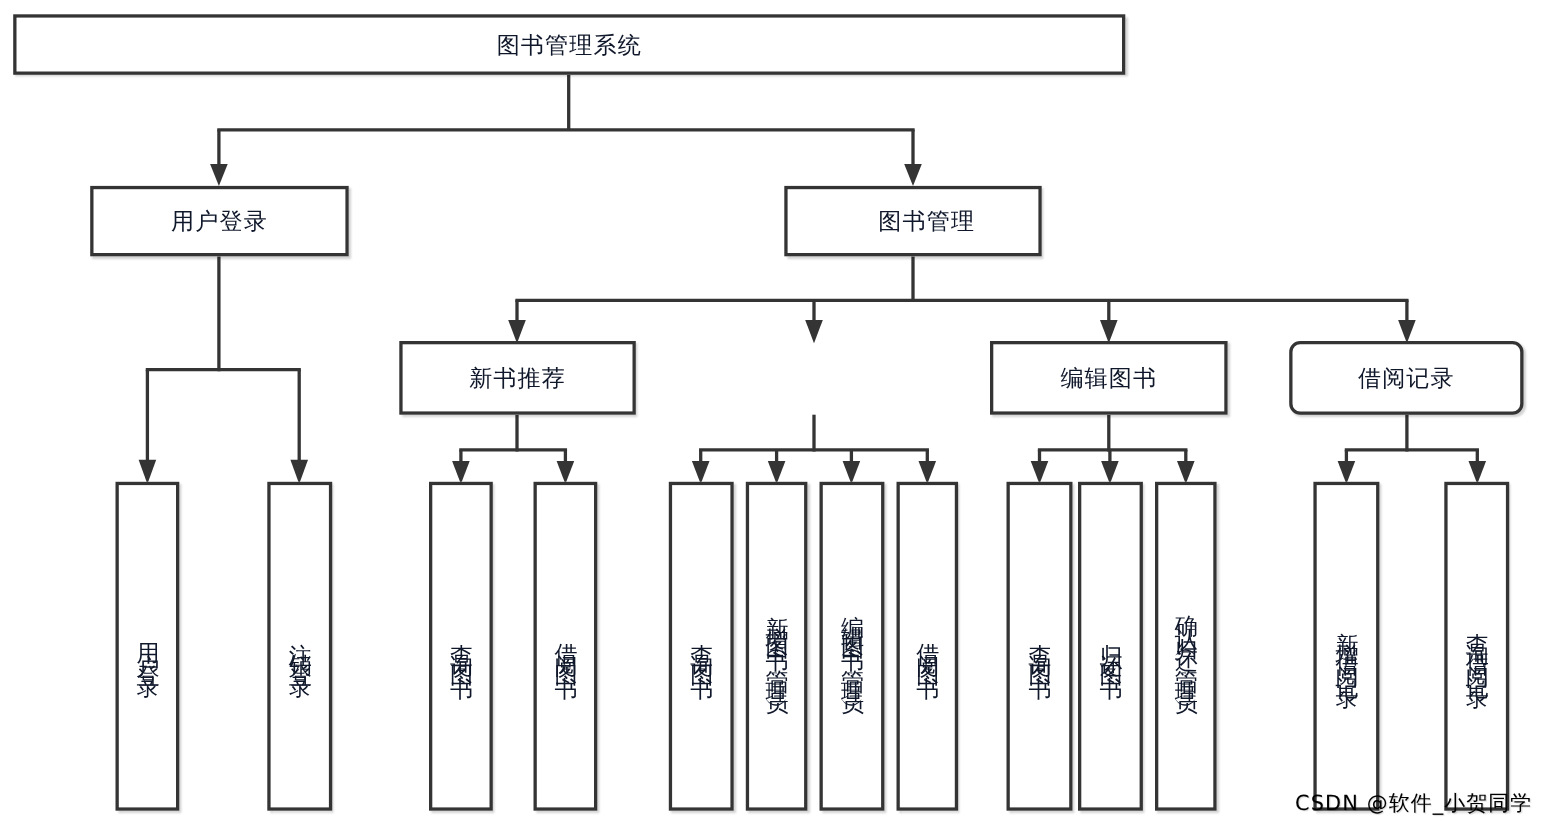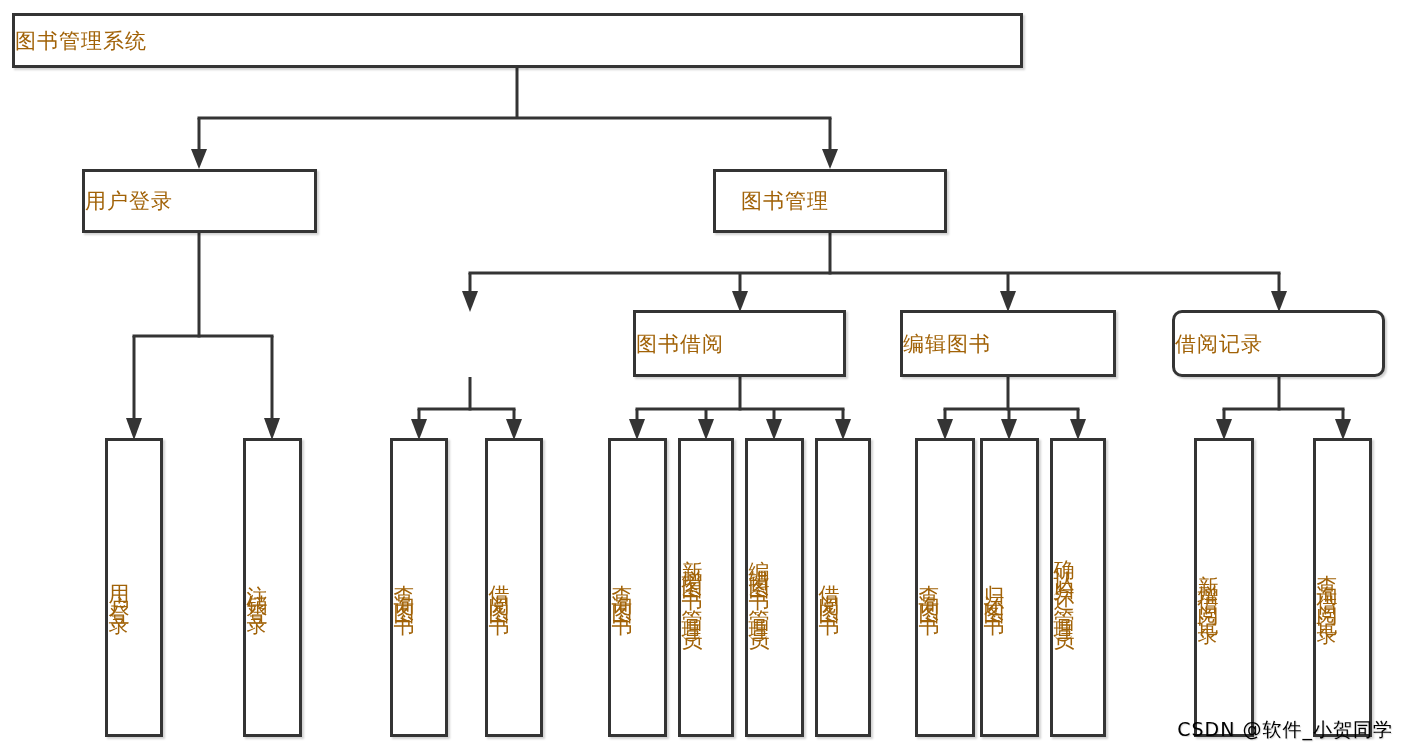--- a/index.html
+++ b/index.html
@@ -14,24 +14,24 @@
   .connector-layer {
     position: absolute;
     left: 0; top: 0;
     width: 1405px; height: 747px;
   }
   .node {
     position: absolute;
     box-sizing: border-box;
     background: #ffffff;
     border: 3px solid #343434;
-    color: #a16207;
+    color: #0f172a;
     display: flex;
     align-items: center;
-    justify-content: flex-start;
+    justify-content: center;
     box-shadow: 2px 2px 2px rgba(0,0,0,0.18);
   }
   .h-label { font-size: 21px; letter-spacing: 1px; white-space: nowrap; }
   .v-node .v-label {
     writing-mode: vertical-rl;
     text-orientation: mixed;
     font-size: 21px;
     line-height: 1;
     letter-spacing: 10px;
     white-space: nowrap;
@@ -145,22 +145,22 @@
     <span class="h-label">图书管理系统</span>
   </div>
 
   <div class="node" id="node-user-login">
     <span class="h-label">用户登录</span>
   </div>
   <div class="node" id="node-book-mgmt">
     <span class="h-label">图书管理</span>
   </div>
 
-  <div class="node" id="node-book-borrow">
-    <span class="h-label">图书借阅</span>
+  <div class="node" id="node-new-book-rec">
+    <span class="h-label">新书推荐</span>
   </div>
   <div class="node" id="node-current-borrow">
     <span class="h-label">编辑图书</span>
   </div>
   <div class="node" id="node-borrow-records">
     <span class="h-label">借阅记录</span>
   </div>
 
   <div class="node leaf v-node" id="leaf-user-login">
     <span class="v-label">用户登录</span>

